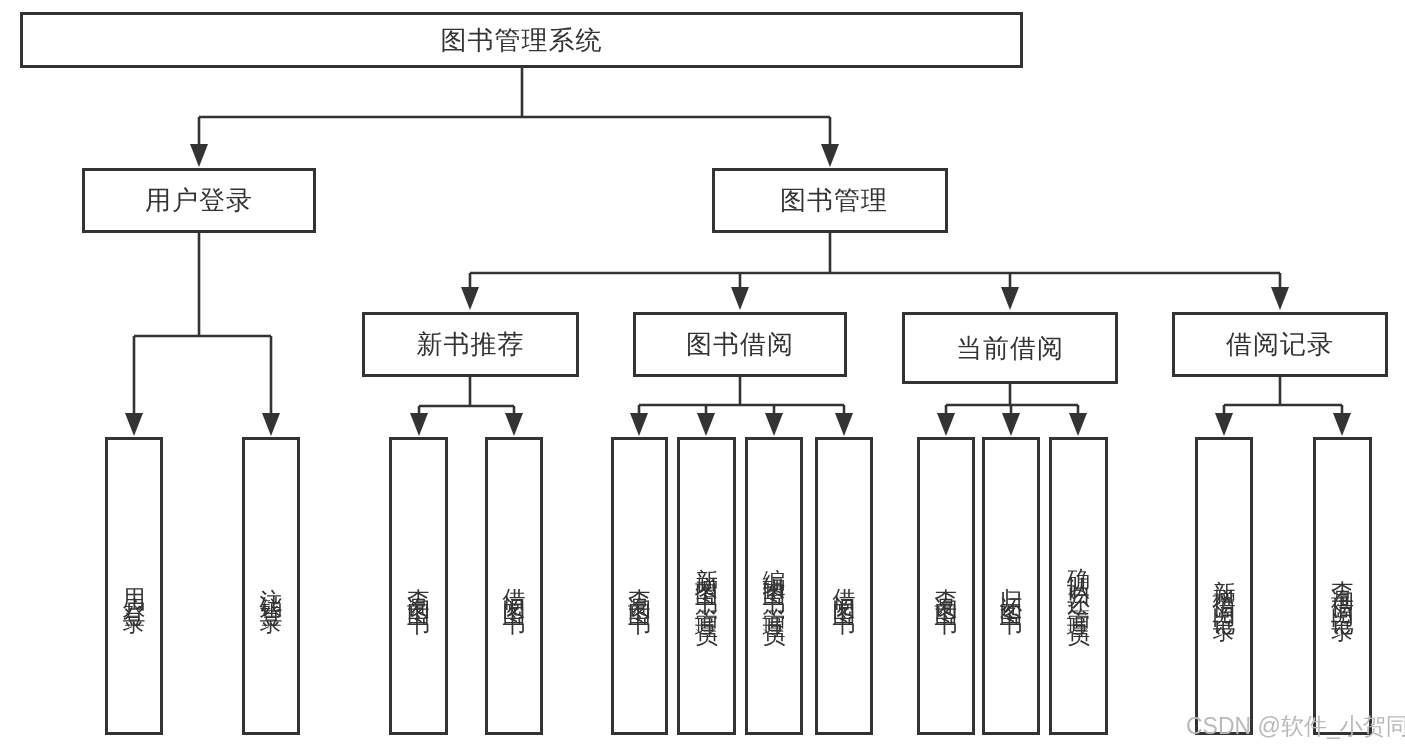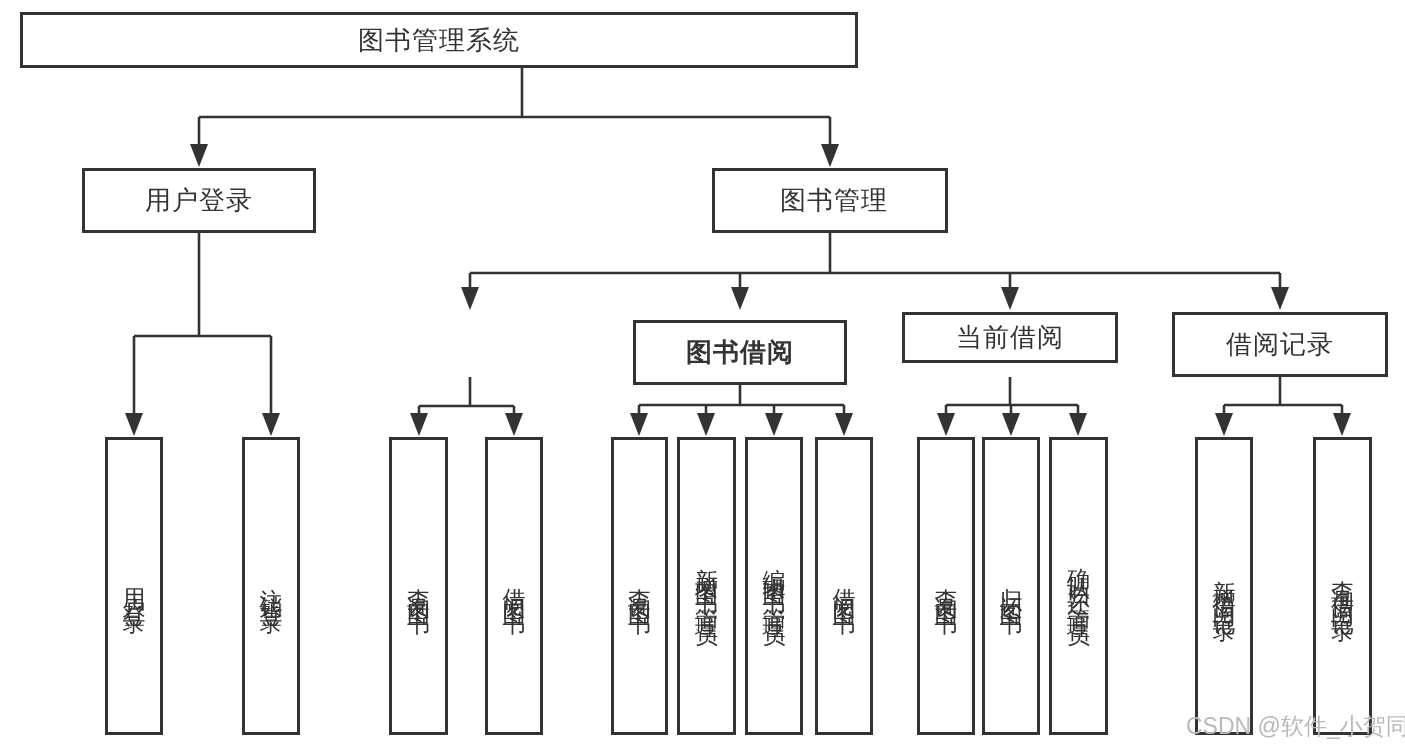--- a/index.html
+++ b/index.html
@@ -33,26 +33,26 @@
   .hlabel { font-size: 26px; letter-spacing: 1px; white-space: nowrap; }
   .leaf { top: 437px; height: 298px; }
   .vtext {
     writing-mode: vertical-rl;
     text-orientation: mixed;
     font-size: 23px;
     line-height: 1;
     letter-spacing: 8px;
     white-space: nowrap;
   }
-  .box-root        { left: 20px;   top: 12px;  width: 838px; height: 56px; }
+  .box-root        { left: 20px;   top: 12px;  width: 1003px; height: 56px; }
   .box-user-login  { left: 82px;   top: 168px; width: 234px;  height: 65px; }
   .box-book-mgmt   { left: 712px;  top: 168px; width: 236px;  height: 65px; padding-left: 8px; }
   .box-new-book    { left: 362px;  top: 312px; width: 217px;  height: 65px; }
-  .box-book-borrow { left: 633px;  top: 320px; width: 214px;  height: 65px; font-weight: bold; }
-  .box-cur-borrow  { left: 902px;  top: 312px; width: 216px;  height: 51px; }
+  .box-book-borrow { left: 633px;  top: 312px; width: 214px;  height: 65px; }
+  .box-cur-borrow  { left: 902px;  top: 312px; width: 216px;  height: 72px; }
   .box-borrow-rec  { left: 1172px; top: 312px; width: 216px;  height: 65px; }
   .box-ul1 { left: 105px;  width: 58px; }
   .box-ul2 { left: 242px;  width: 58px; }
   .box-nb1 { left: 389px;  width: 59px; }
   .box-nb2 { left: 485px;  width: 58px; }
   .box-bb1 { left: 611px;  width: 57px; }
   .box-bb2 { left: 677px;  width: 59px; }
   .box-bb3 { left: 745px;  width: 58px; }
   .box-bb4 { left: 815px;  width: 58px; }
   .box-cb1 { left: 917px;  width: 58px; }
@@ -124,20 +124,23 @@
     <span class="hlabel">图书管理系统</span>
   </div>
 
   <div class="box box-user-login">
     <span class="hlabel">用户登录</span>
   </div>
   <div class="box box-book-mgmt">
     <span class="hlabel">图书管理</span>
   </div>
 
+  <div class="box box-new-book">
+    <span class="hlabel">新书推荐</span>
+  </div>
   <div class="box box-book-borrow">
     <span class="hlabel">图书借阅</span>
   </div>
   <div class="box box-cur-borrow">
     <span class="hlabel">当前借阅</span>
   </div>
   <div class="box box-borrow-rec">
     <span class="hlabel">借阅记录</span>
   </div>
 

